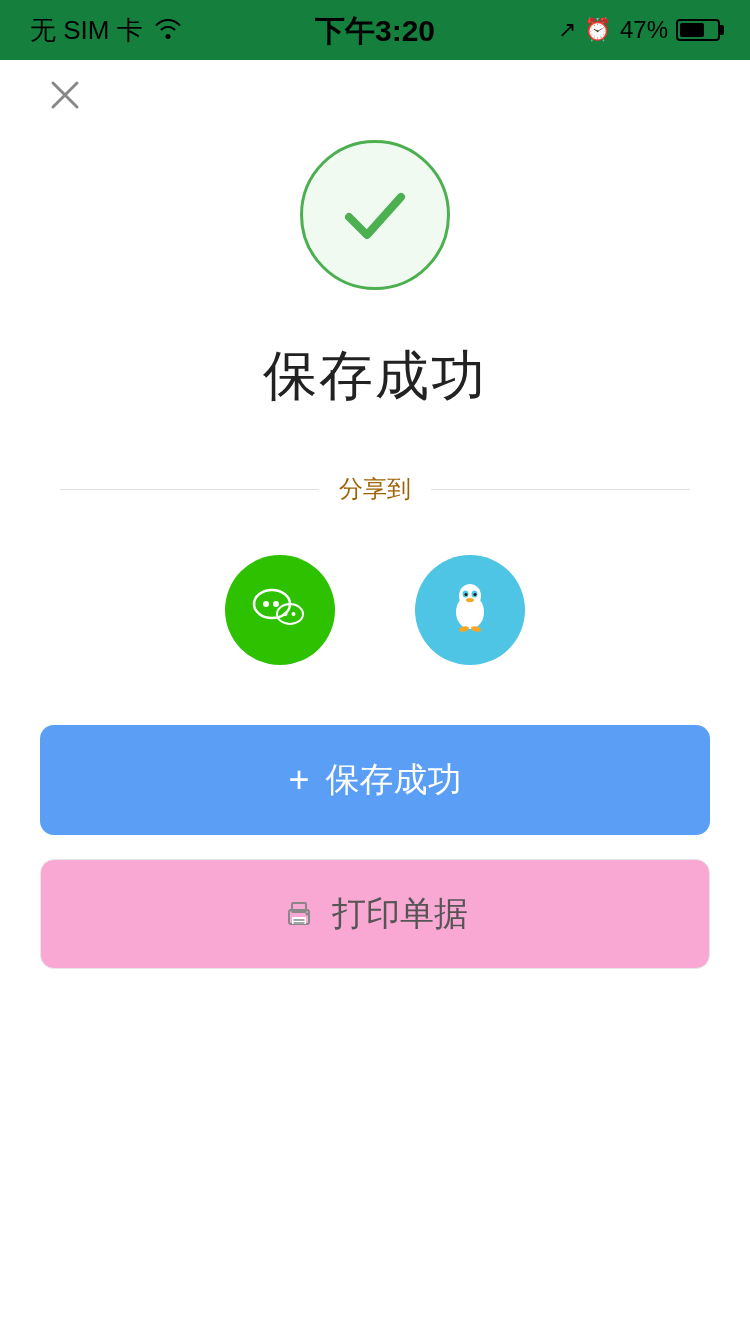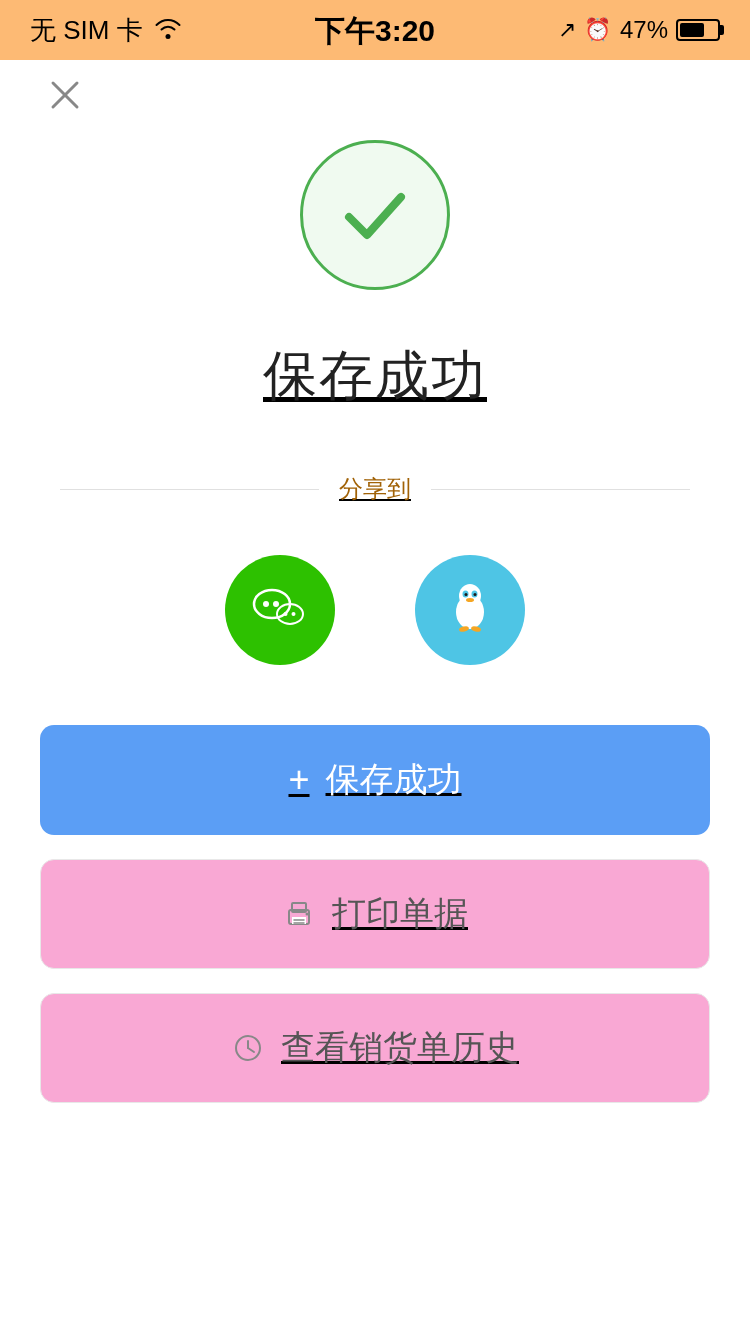--- a/index.html
+++ b/index.html
@@ -15,21 +15,21 @@
     }
 
     
     .status-bar {
       width: 100%;
       height: 60px;
       display: flex;
       align-items: center;
       justify-content: space-between;
       padding: 0 30px;
-      background: #fdba74;
+      background: #15803d;
     }
     .status-left {
       display: flex;
       align-items: center;
       gap: 10px;
       font-size: 26px;
       color: #000;
       font-weight: 500;
     }
     .status-center {
@@ -93,21 +93,20 @@
       width: 36px;
       height: 36px;
     }
 
     
     .main-content {
       display: flex;
       flex-direction: column;
       align-items: center;
       padding-top: 80px;
-      text-decoration: underline;
     }
 
     
     .success-circle {
       width: 150px;
       height: 150px;
       border-radius: 50%;
       border: 3px solid #4CAF50;
       background: #f0faf0;
       display: flex;
@@ -319,25 +318,15 @@
           <rect x="10" y="6" width="14" height="9" rx="1" stroke="#888" stroke-width="2" fill="none"></rect>
           <rect x="10" y="20" width="14" height="7" fill="white" stroke="none"></rect>
           <line x1="12" y1="23" x2="22" y2="23" stroke="#888" stroke-width="1.5" stroke-linecap="round"></line>
           <line x1="12" y1="26" x2="22" y2="26" stroke="#888" stroke-width="1.5" stroke-linecap="round"></line>
           <circle cx="25" cy="17" r="1.5" fill="#888"></circle>
         </svg>
       </span>
       <span>打印单据</span>
     </button>
 
-    <button class="action-btn action-btn-secondary">
-      <span class="btn-icon">
-        <svg width="34" height="34" viewBox="0 0 34 34" fill="none" xmlns="http://www.w3.org/2000/svg">
-          <circle cx="17" cy="17" r="12" stroke="#888" stroke-width="2" fill="none"></circle>
-          <line x1="17" y1="10" x2="17" y2="17" stroke="#888" stroke-width="2" stroke-linecap="round"></line>
-          <line x1="17" y1="17" x2="23" y2="21" stroke="#888" stroke-width="2" stroke-linecap="round"></line>
-        </svg>
-      </span>
-      <span>查看销货单历史</span>
-    </button>
   </div>
 
 </div>
 
 </body></html>

